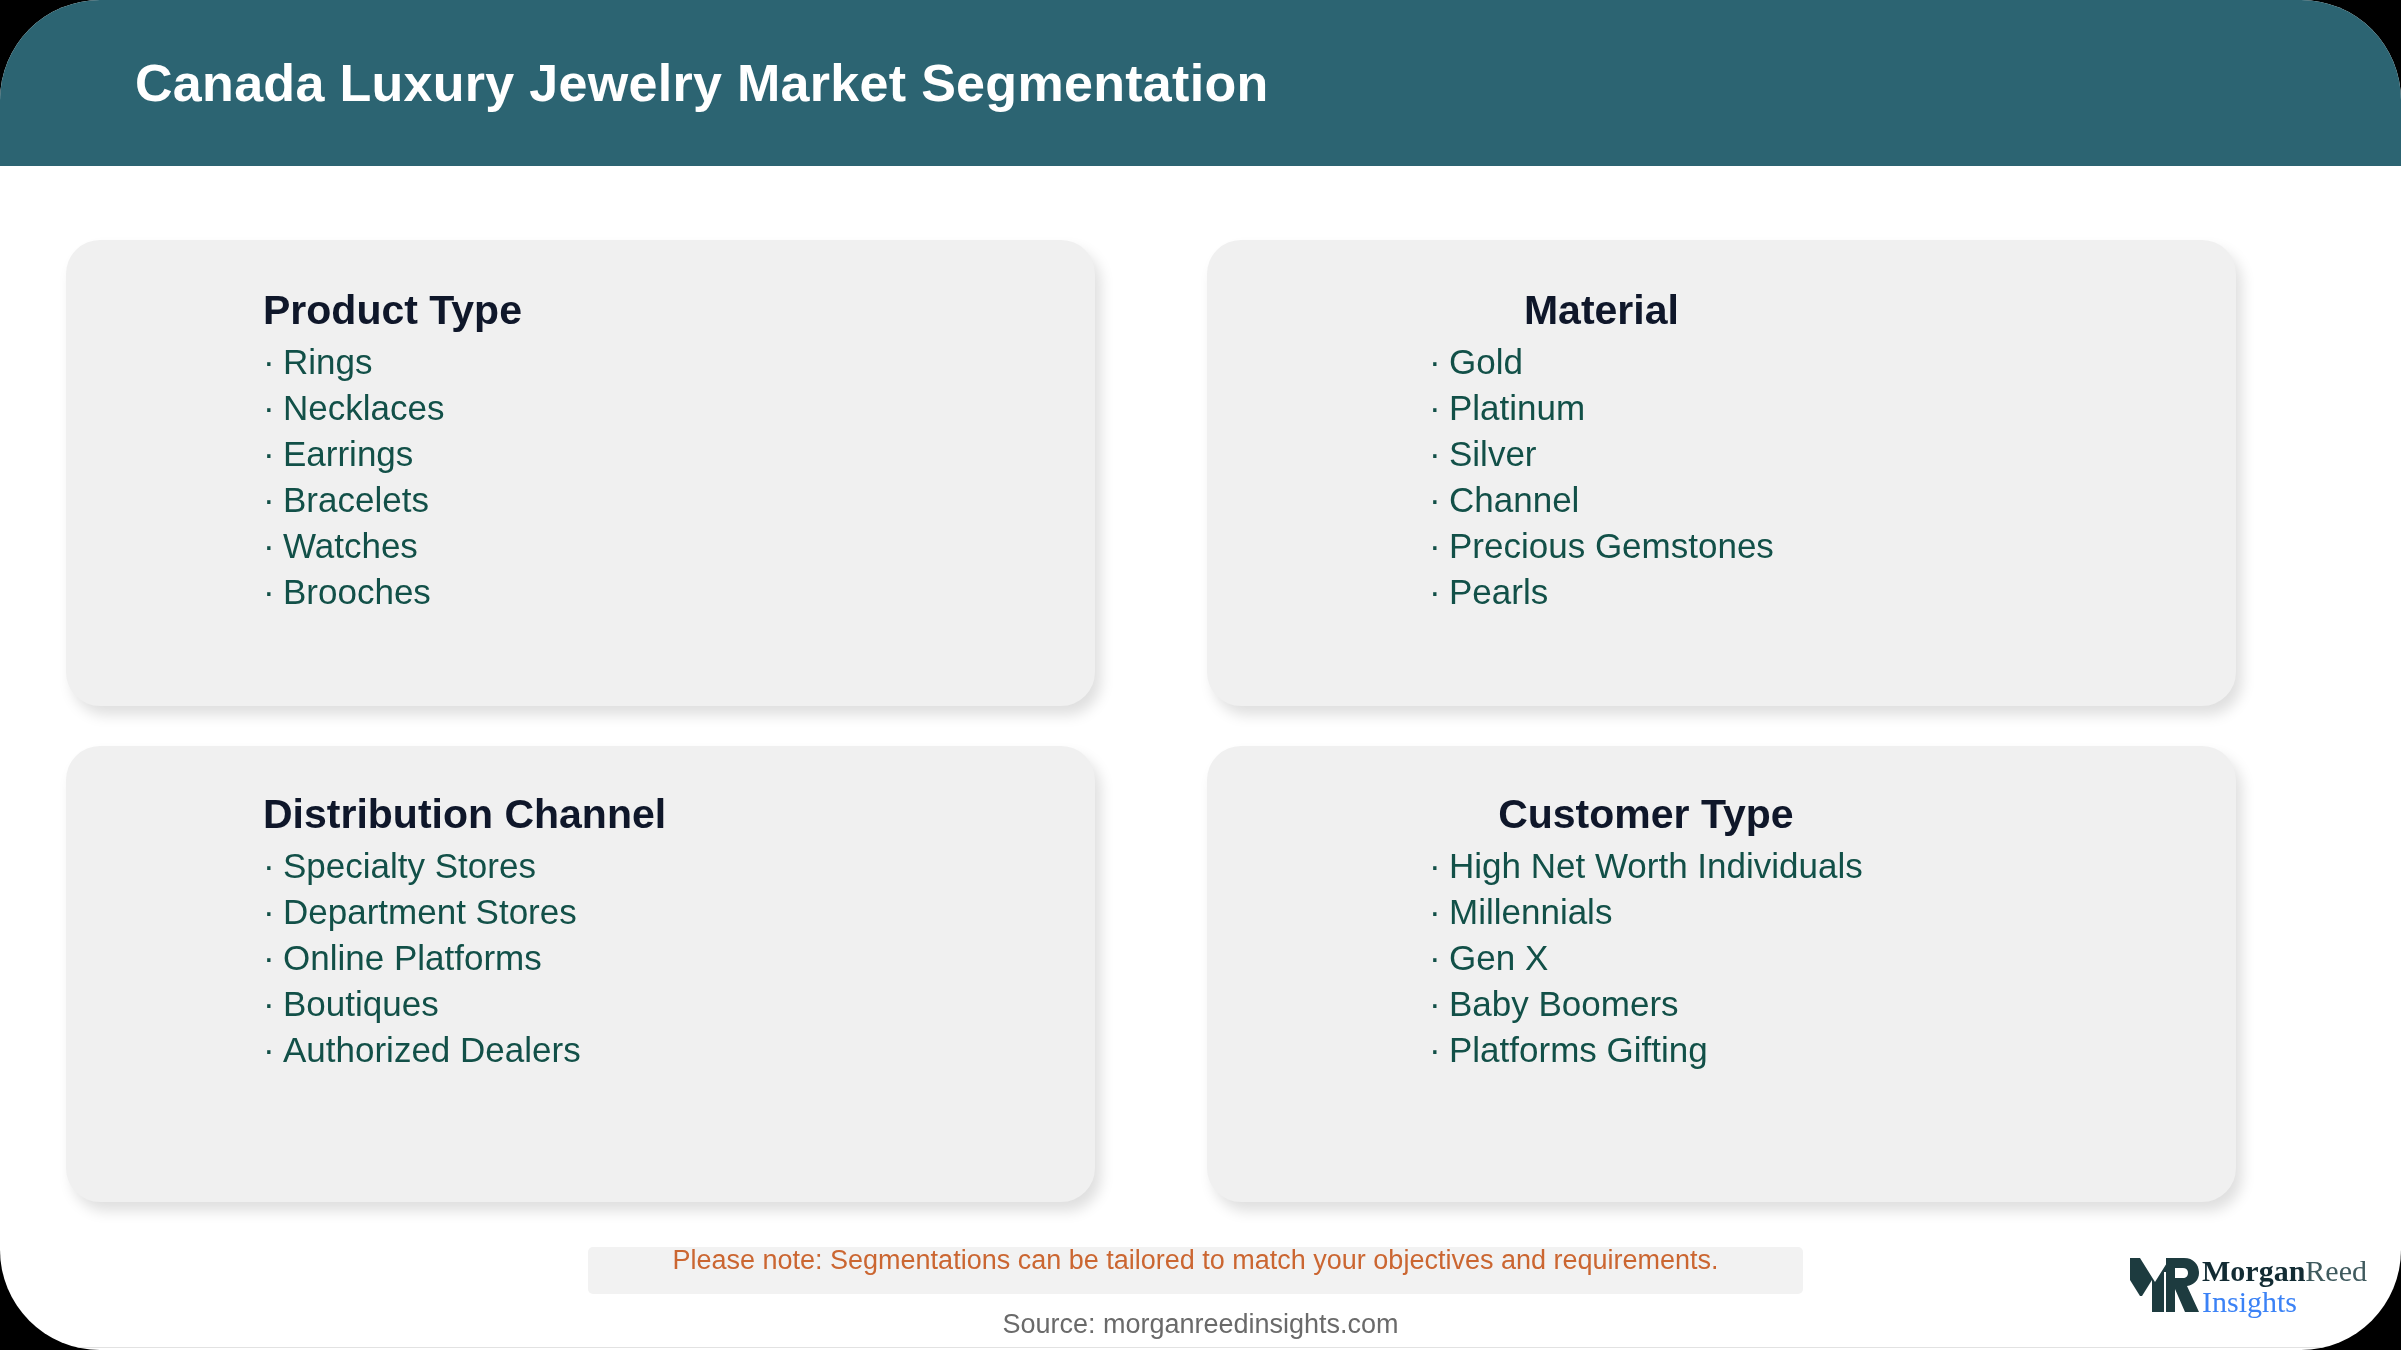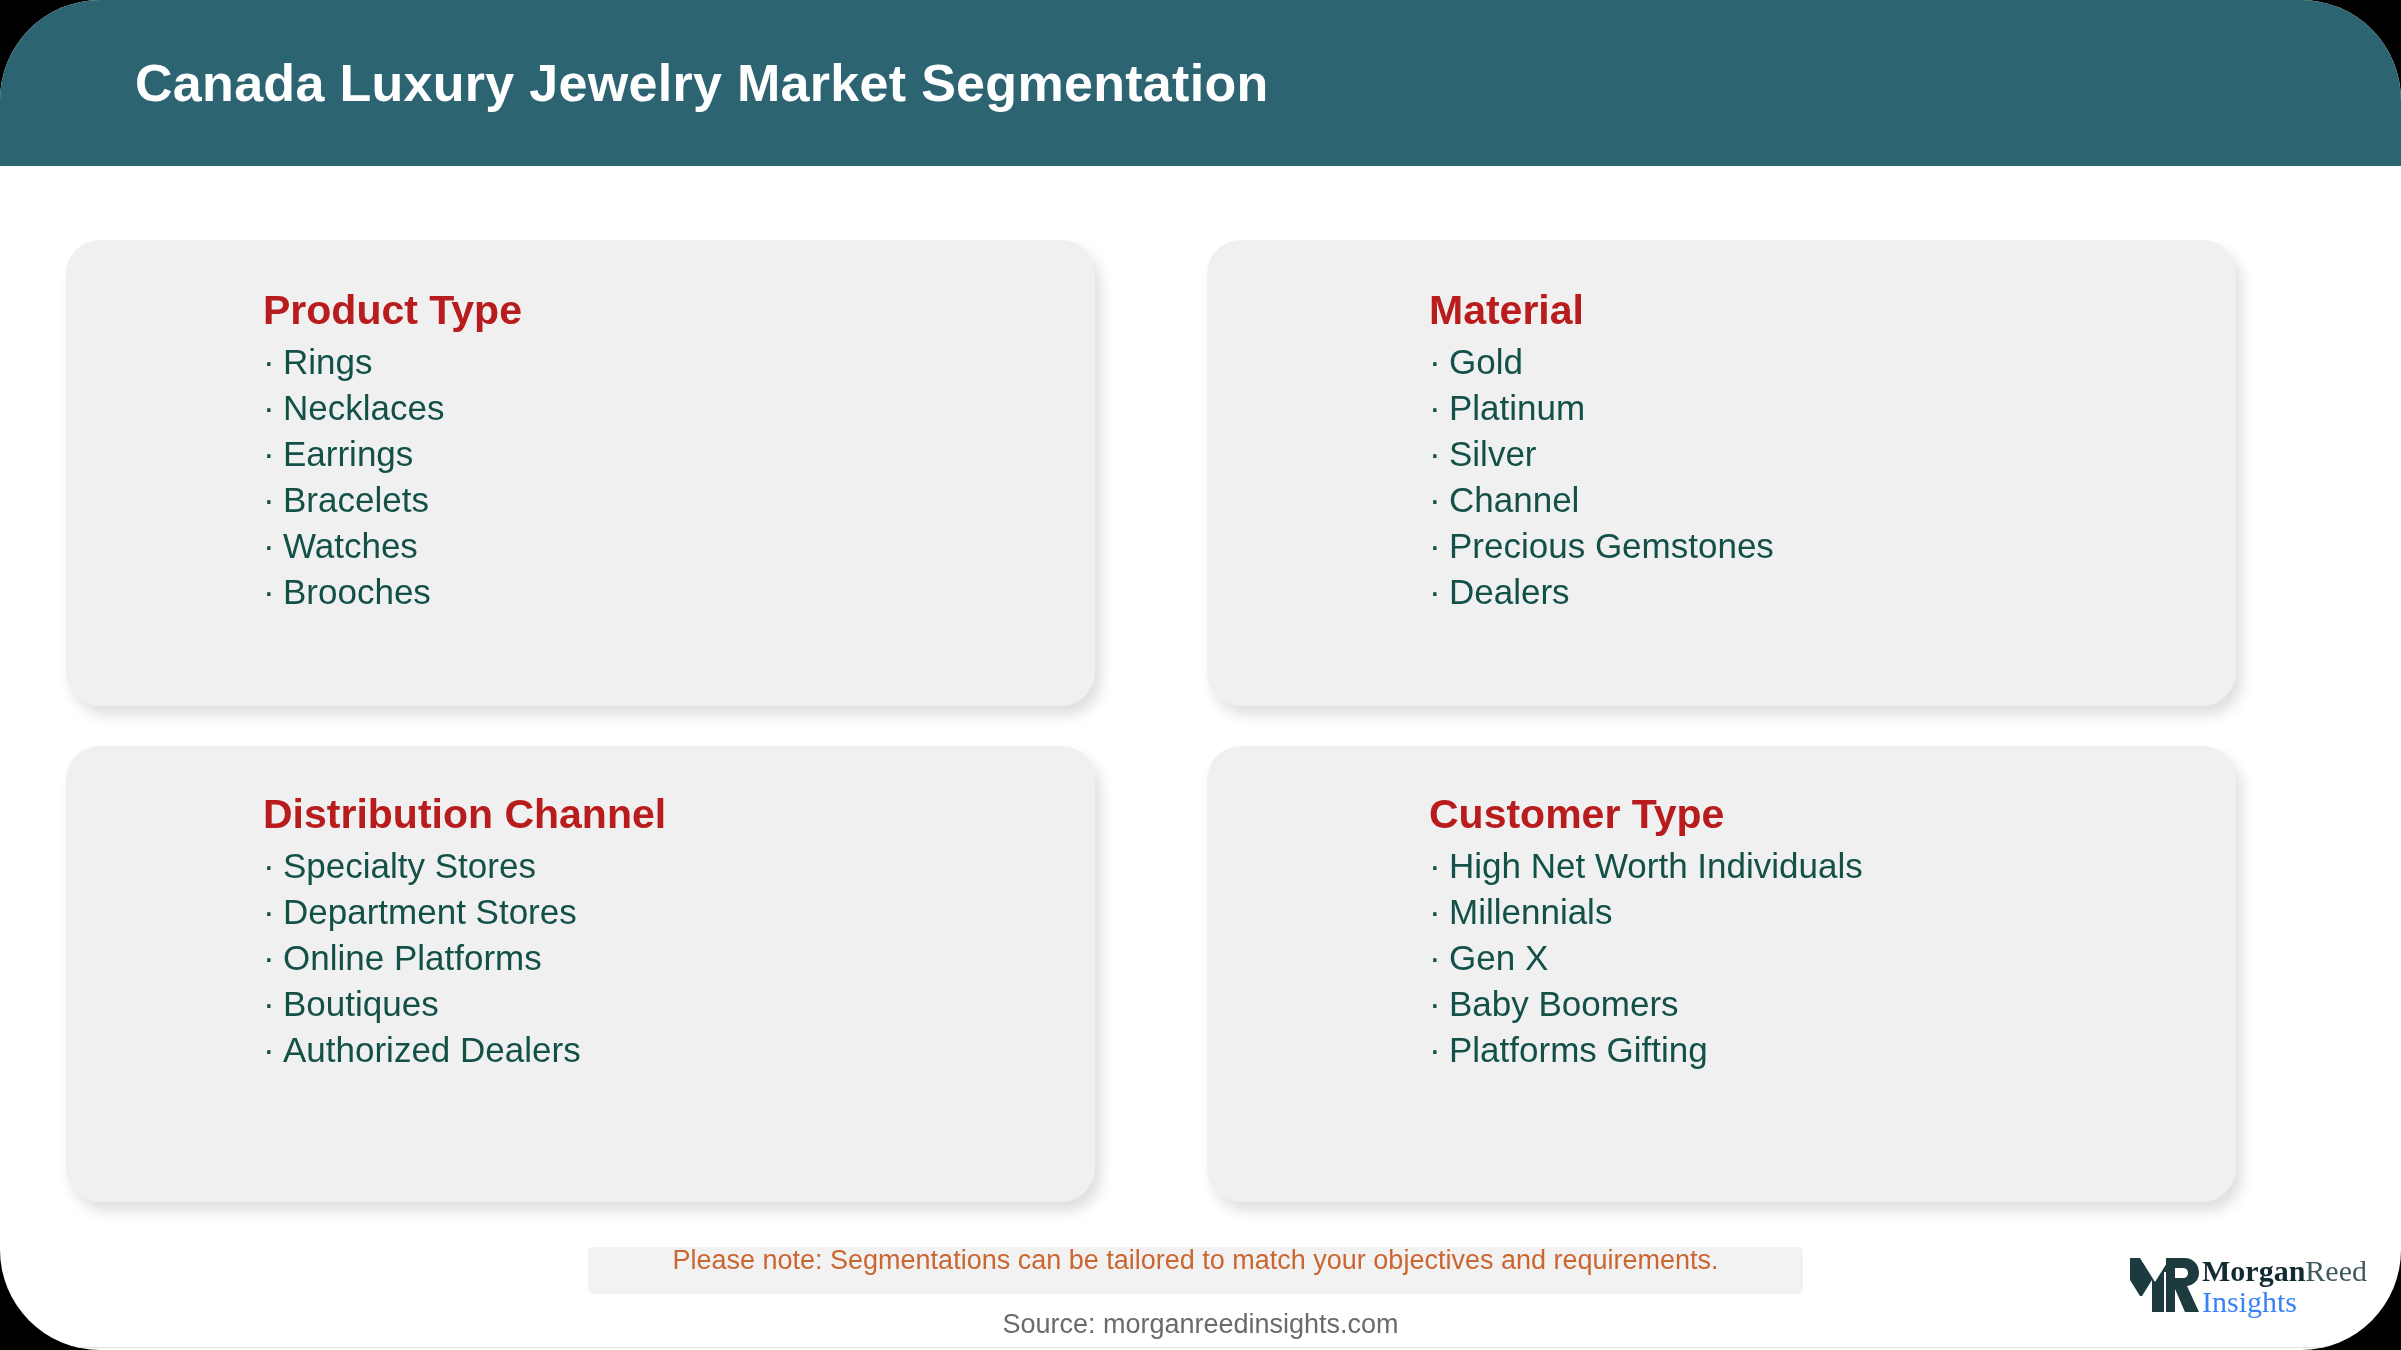--- a/index.html
+++ b/index.html
@@ -69,26 +69,27 @@
     position: absolute;
     left: 0;
     top: 0;
   }
   .card-c1 .card-inner { padding-left: 197px; }
   .card-c2 .card-inner { padding-left: 222px; }
   .card-r1 .card-inner { padding-top: 48px; }
   .card-r2 .card-inner { padding-top: 46px; }
 
   .card-title {
-    color: #b91c1c;
+    color: #0f172a;
     font-size: 41px;
     font-weight: bold;
     line-height: 1.1;
     margin: 0 0 6px 0;
     white-space: nowrap;
+    text-align: center;
   }
 
   .card-list {
     list-style: none;
     margin: 0;
     padding: 0;
   }
   .card-list li {
     color: #125048;
     font-size: 35px;
@@ -198,21 +199,21 @@
 
     <div class="card card-r1 card-c2">
       <div class="card-inner">
         <h2 class="card-title">Material</h2>
         <ul class="card-list">
           <li><span class="bullet">·</span><span>Gold</span></li>
           <li><span class="bullet">·</span><span>Platinum</span></li>
           <li><span class="bullet">·</span><span>Silver</span></li>
           <li><span class="bullet">·</span><span>Channel</span></li>
           <li><span class="bullet">·</span><span>Precious Gemstones</span></li>
-          <li><span class="bullet">·</span><span>Dealers</span></li>
+          <li><span class="bullet">·</span><span>Pearls</span></li>
         </ul>
       </div>
     </div>
 
     <div class="card card-r2 card-c1">
       <div class="card-inner">
         <h2 class="card-title">Distribution Channel</h2>
         <ul class="card-list">
           <li><span class="bullet">·</span><span>Specialty Stores</span></li>
           <li><span class="bullet">·</span><span>Department Stores</span></li>

